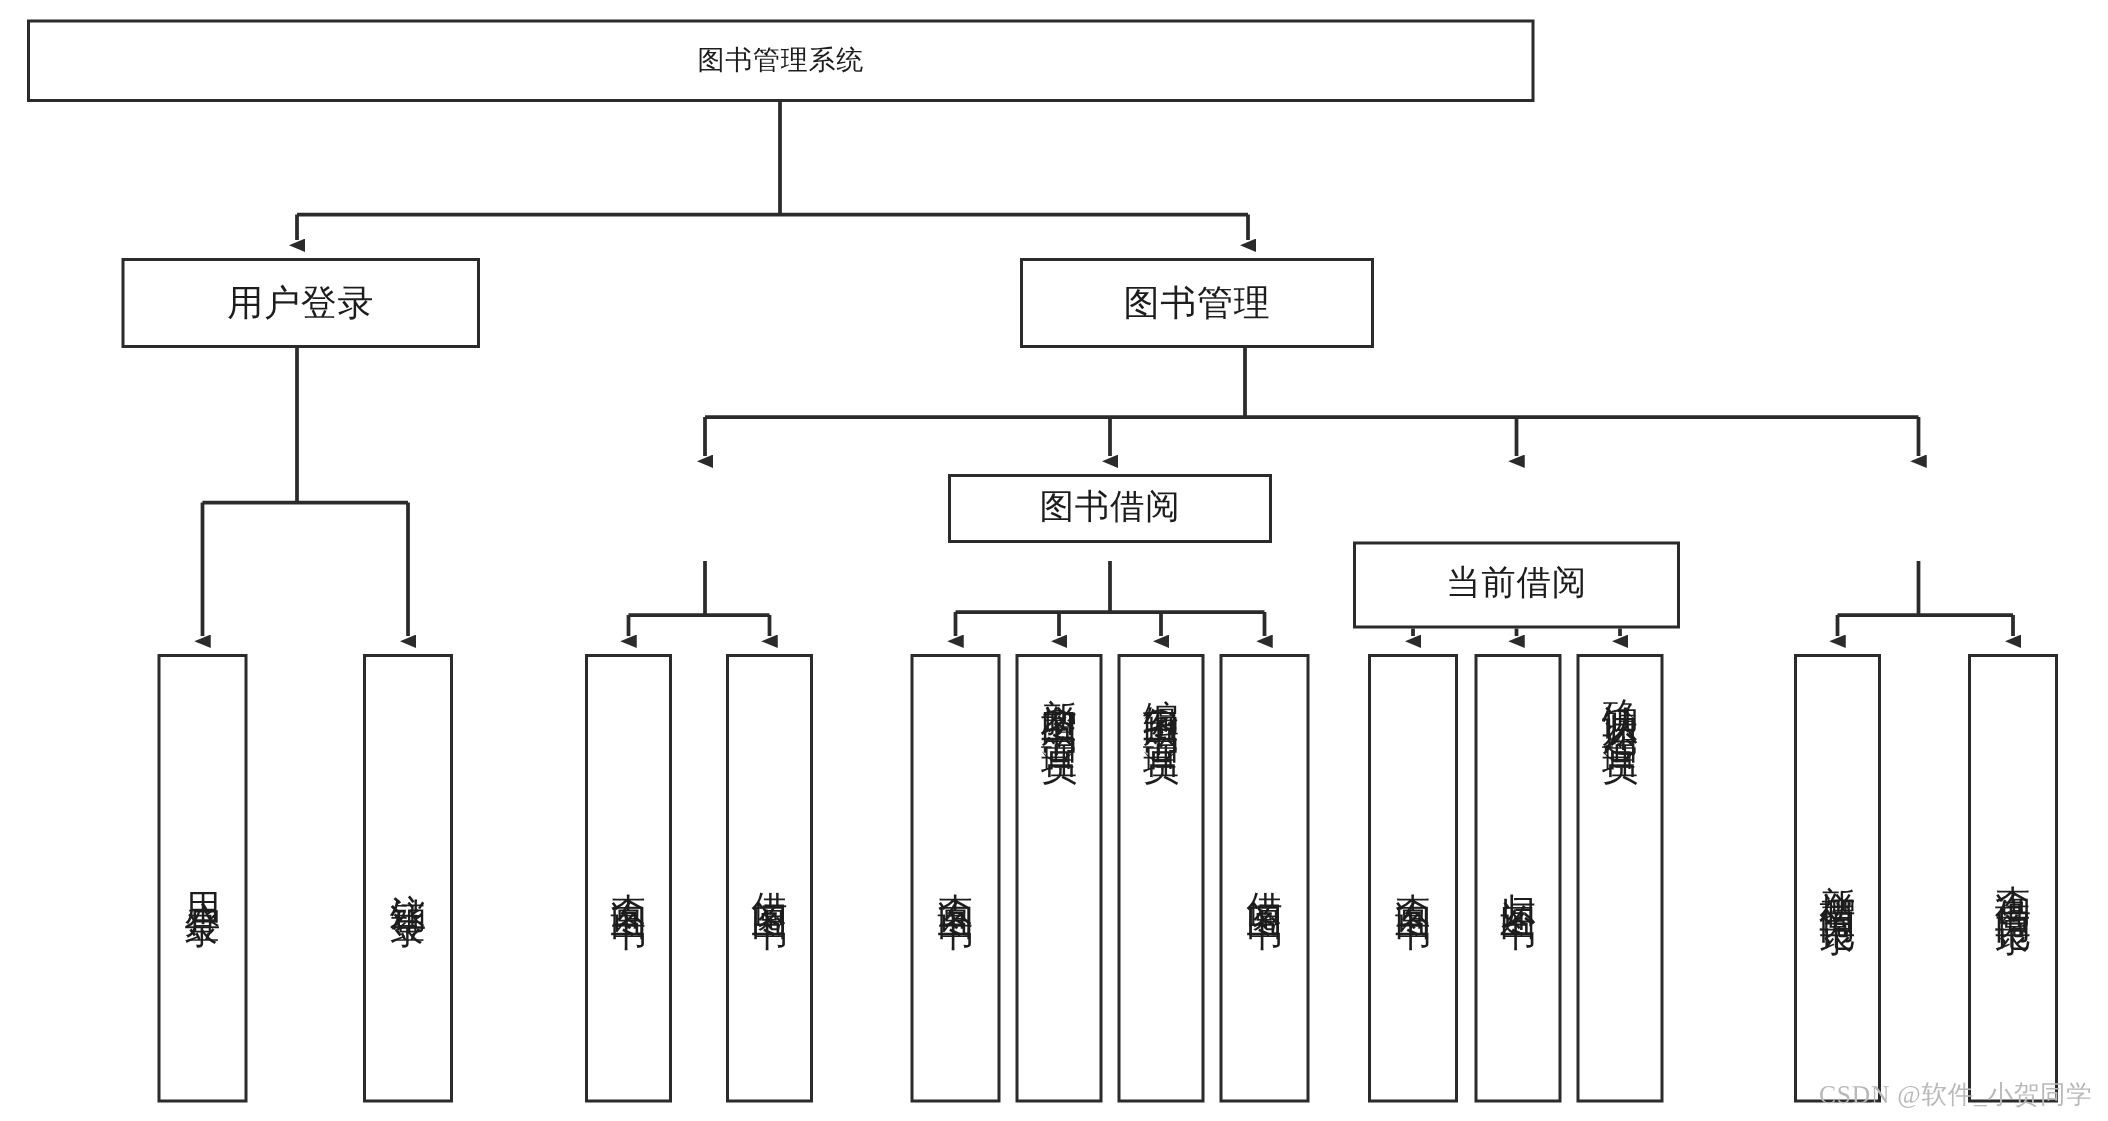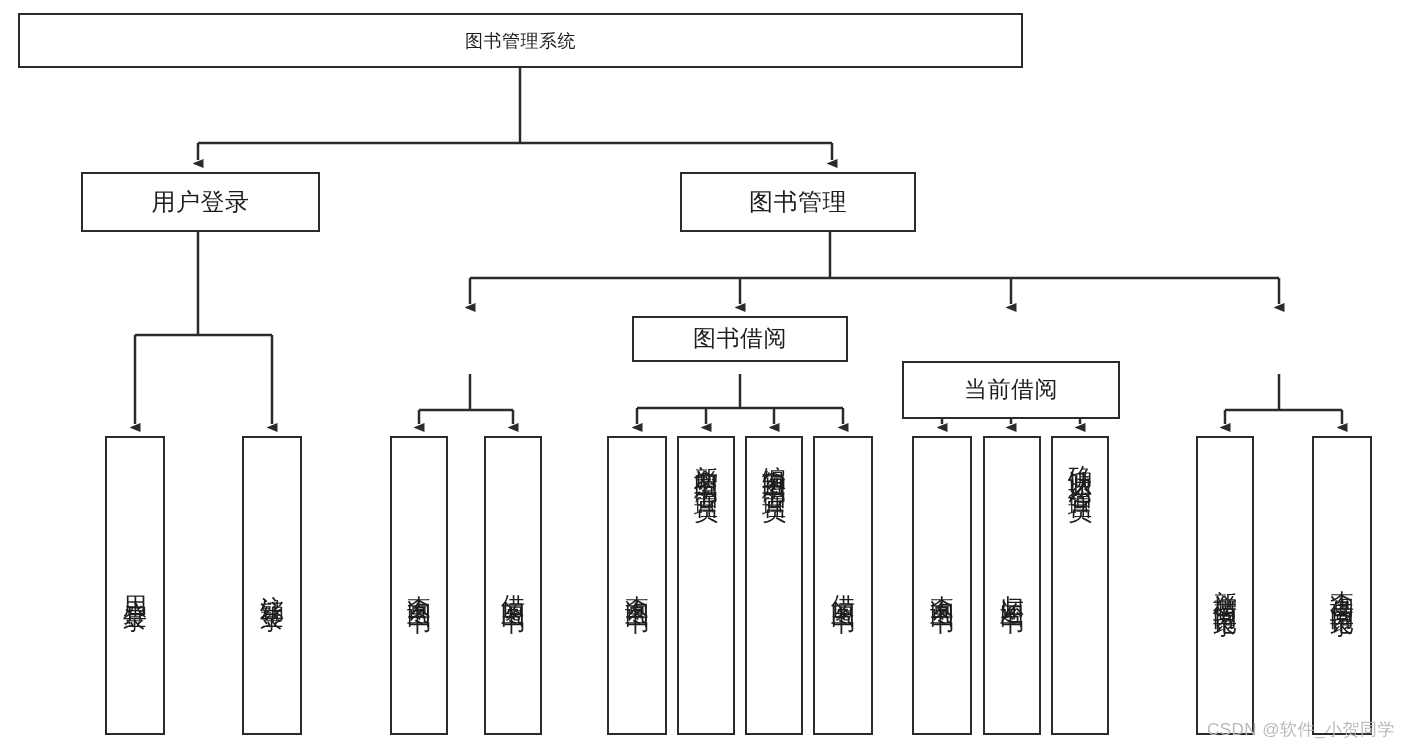--- a/index.html
+++ b/index.html
@@ -64,21 +64,21 @@
   }
   #watermark {
     position: absolute;
     right: 10px;
     bottom: 6px;
     font-size: 17px;
     color: #b9b9b9;
     letter-spacing: 0.5px;
     z-index: 5;
     white-space: nowrap;
-    font-family: Liberation Sans, sans-serif;
+    font-family: Liberation Serif, serif;
   }
 </style>
 </head>
 <body>
 
 <div id="canvas">
 
   <svg id="edges" viewBox="0 0 1405 747" width="1405" height="747" xmlns="http://www.w3.org/2000/svg">
     <defs>
       <marker id="arrow" markerWidth="9" markerHeight="11" refX="1" refY="5.5" orient="auto" markerUnits="userSpaceOnUse">

